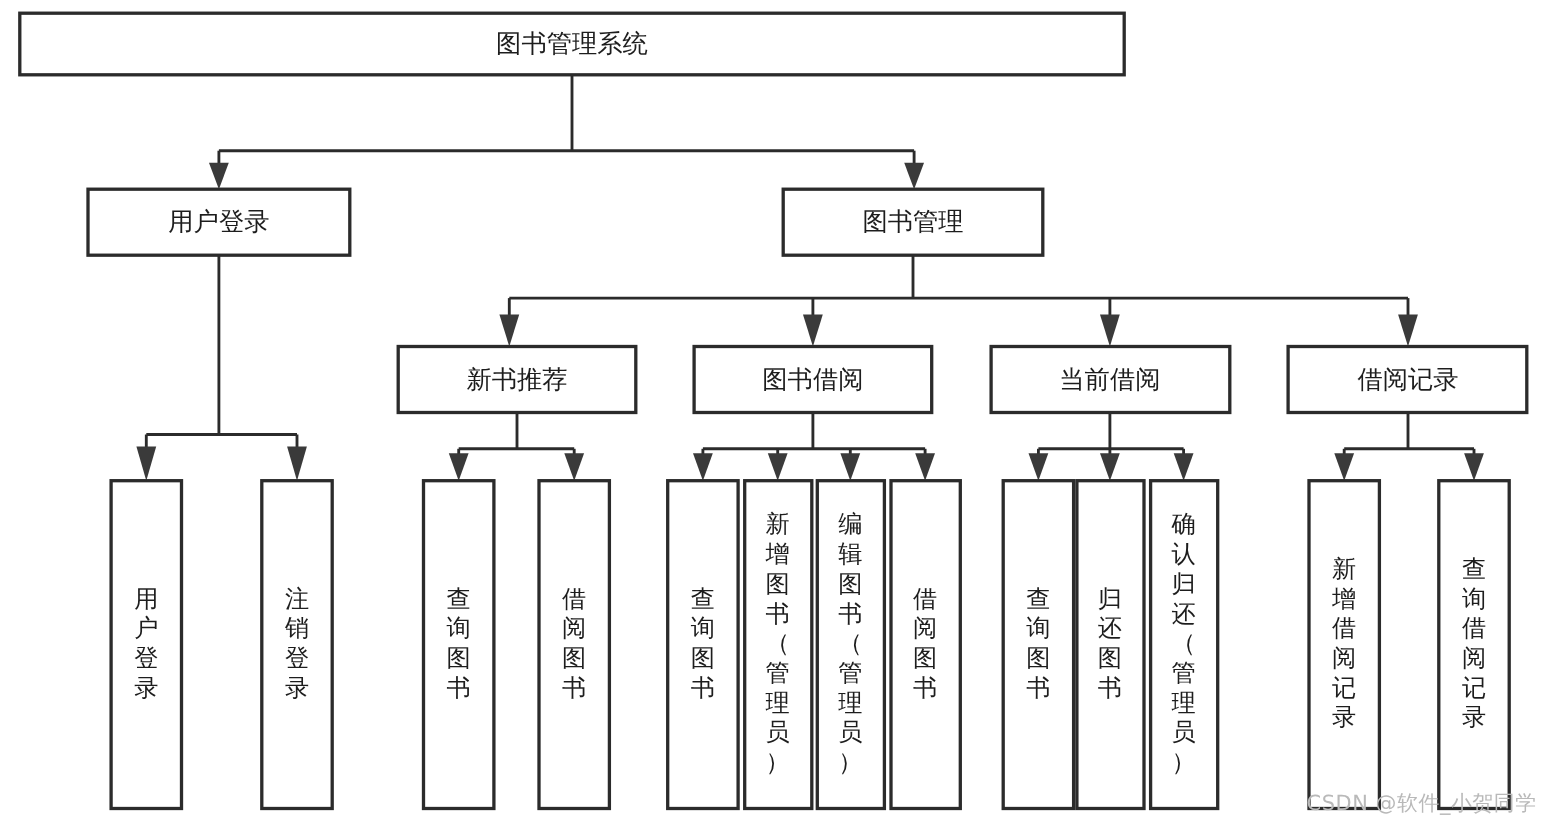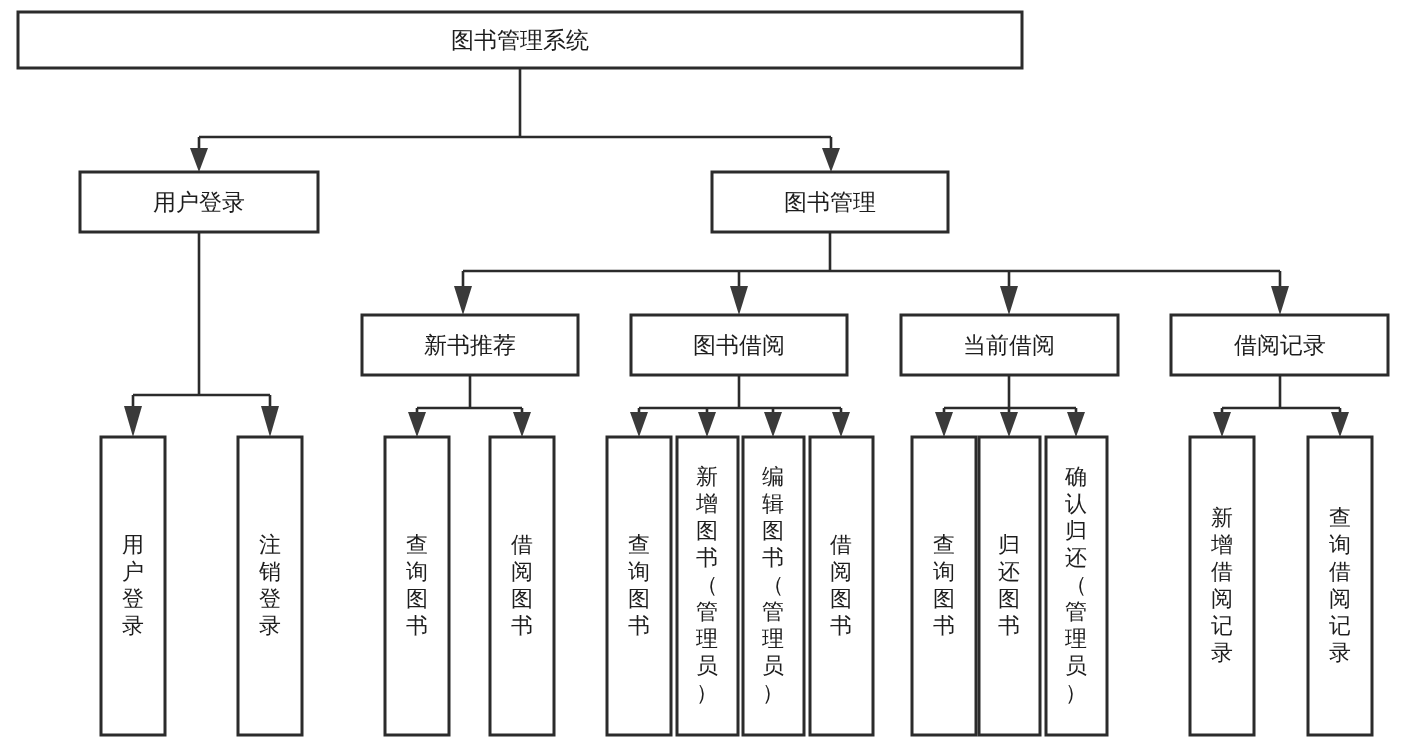--- a/index.html
+++ b/index.html
@@ -181,13 +181,14 @@
     <rect class="node-box" x="1190" y="437" width="64" height="298"></rect>
     <text class="leaf-label" x="1222" y="586"><tspan x="1222" y="518.5" text-anchor="middle" dominant-baseline="middle">新</tspan><tspan x="1222" y="545.5" text-anchor="middle" dominant-baseline="middle">增</tspan><tspan x="1222" y="572.5" text-anchor="middle" dominant-baseline="middle">借</tspan><tspan x="1222" y="599.5" text-anchor="middle" dominant-baseline="middle">阅</tspan><tspan x="1222" y="626.5" text-anchor="middle" dominant-baseline="middle">记</tspan><tspan x="1222" y="653.5" text-anchor="middle" dominant-baseline="middle">录</tspan></text>
   </g>
   <g>
     <rect class="node-box" x="1308" y="437" width="64" height="298"></rect>
     <text class="leaf-label" x="1340" y="586"><tspan x="1340" y="518.5" text-anchor="middle" dominant-baseline="middle">查</tspan><tspan x="1340" y="545.5" text-anchor="middle" dominant-baseline="middle">询</tspan><tspan x="1340" y="572.5" text-anchor="middle" dominant-baseline="middle">借</tspan><tspan x="1340" y="599.5" text-anchor="middle" dominant-baseline="middle">阅</tspan><tspan x="1340" y="626.5" text-anchor="middle" dominant-baseline="middle">记</tspan><tspan x="1340" y="653.5" text-anchor="middle" dominant-baseline="middle">录</tspan></text>
   </g>
 
 </svg>
 
+<div class="watermark">CSDN @软件_小贺同学</div>
 </div>
 
 </body></html>

